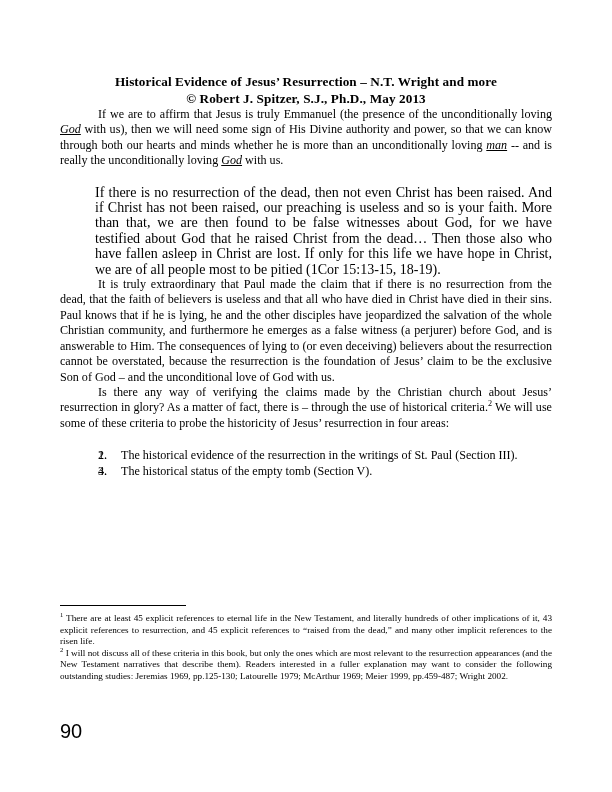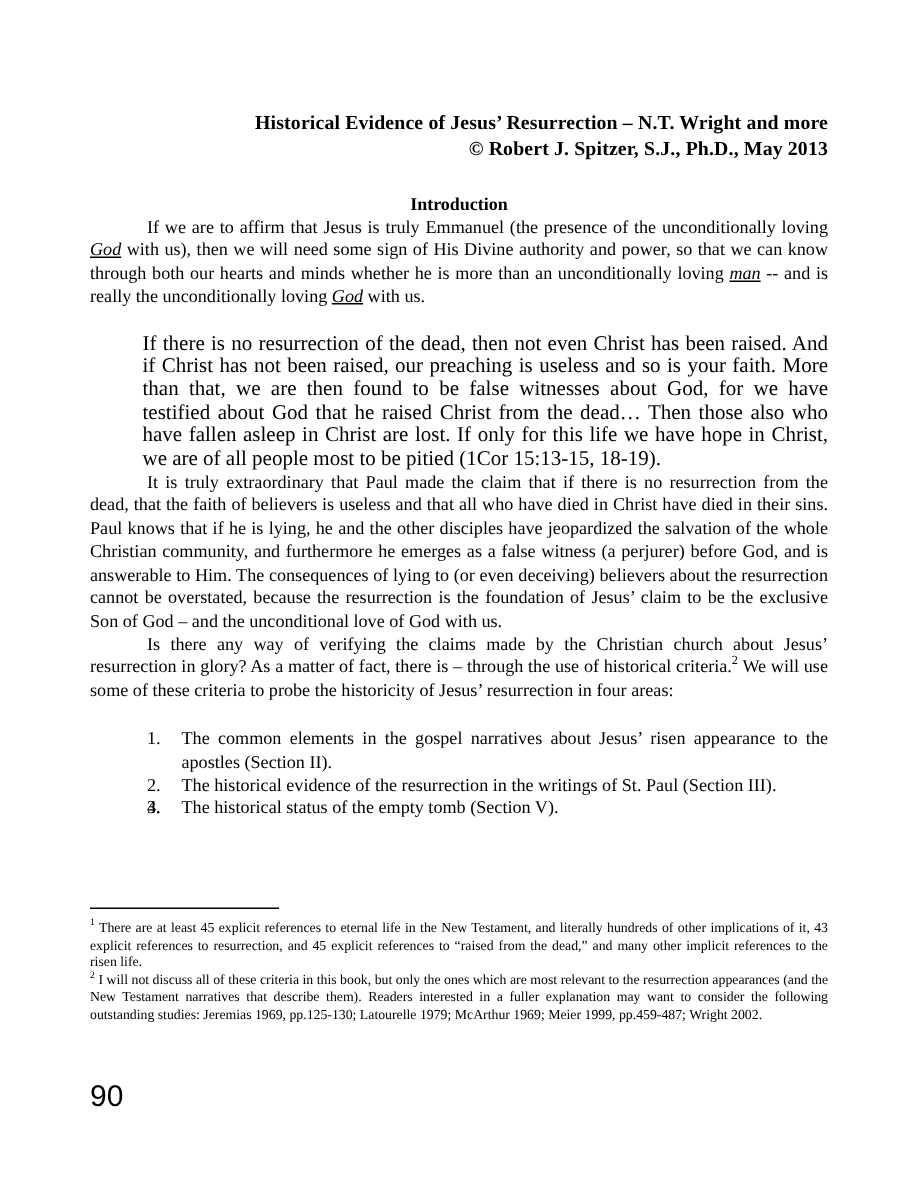--- a/index.html
+++ b/index.html
@@ -20,21 +20,21 @@
     color: #000000;
   }
   .content {
     position: absolute;
     left: 60px;
     top: 0;
     width: 492px;
   }
   .title-block {
     margin-top: 74px;
-    text-align: right;
+    text-align: center;
     font-weight: bold;
     font-size: 13.2px;
     line-height: 16.5px;
   }
   .title-line {
     display: block;
     letter-spacing: 0.1px;
   }
   .heading-intro {
     margin-top: 22px;
@@ -128,39 +128,37 @@
 
 <div class="page">
 
   <div class="content">
 
     <div class="title-block">
       <span class="title-line">Historical Evidence of Jesus’ Resurrection – N.T. Wright and more</span>
       <span class="title-line">© Robert J. Spitzer, S.J., Ph.D., May 2013</span>
     </div>
 
-    <div class="heading-intro">Introduction</div>
 
     <p class="body-par par-gap-1">
       If we are to affirm that Jesus is truly Emmanuel (the presence of the unconditionally loving <em>God</em> with us), then we will need some sign of His Divine authority and power, so that we can know through both our hearts and minds whether he is more than an unconditionally loving <em>man</em> -- and is really the unconditionally loving <em>God</em> with us.
     </p>
 
 
     <div class="blockquote">If there is no resurrection of the dead, then not even Christ has been raised. And if Christ has not been raised, our preaching is useless and so is your faith. More than that, we are then found to be false witnesses about God, for we have testified about God that he raised Christ from the dead… Then those also who have fallen asleep in Christ are lost. If only for this life we have hope in Christ, we are of all people most to be pitied (1Cor 15:13-15, 18-19).</div>
 
     <p class="body-par par-gap-3">It is truly extraordinary that Paul made the claim that if there is no resurrection from the dead, that the faith of believers is useless and that all who have died in Christ have died in their sins. Paul knows that if he is lying, he and the other disciples have jeopardized the salvation of the whole Christian community, and furthermore he emerges as a false witness (a perjurer) before God, and is answerable to Him. The consequences of lying to (or even deceiving) believers about the resurrection cannot be overstated, because the resurrection is the foundation of Jesus’ claim to be the exclusive Son of God – and the unconditional love of God with us.</p>
 
     <p class="body-par par-gap-4">
       Is there any way of verifying the claims made by the Christian church about Jesus’ resurrection in glory? As a matter of fact, there is – through the use of historical criteria.<sup>2</sup> We will use some of these criteria to probe the historicity of Jesus’ resurrection in four areas:
     </p>
 
     <ol class="areas">
       <li>
         <span class="num">1.</span>
-        <span>The common elements in the gospel narratives about Jesus’ risen appearance to the apostles (Section II).</span>
       </li>
       <li>
         <span class="num">2.</span>
         <span>The historical evidence of the resurrection in the writings of St. Paul (Section III).</span>
       </li>
       <li>
         <span class="num">3.</span>
       </li>
       <li>
         <span class="num">4.</span>

